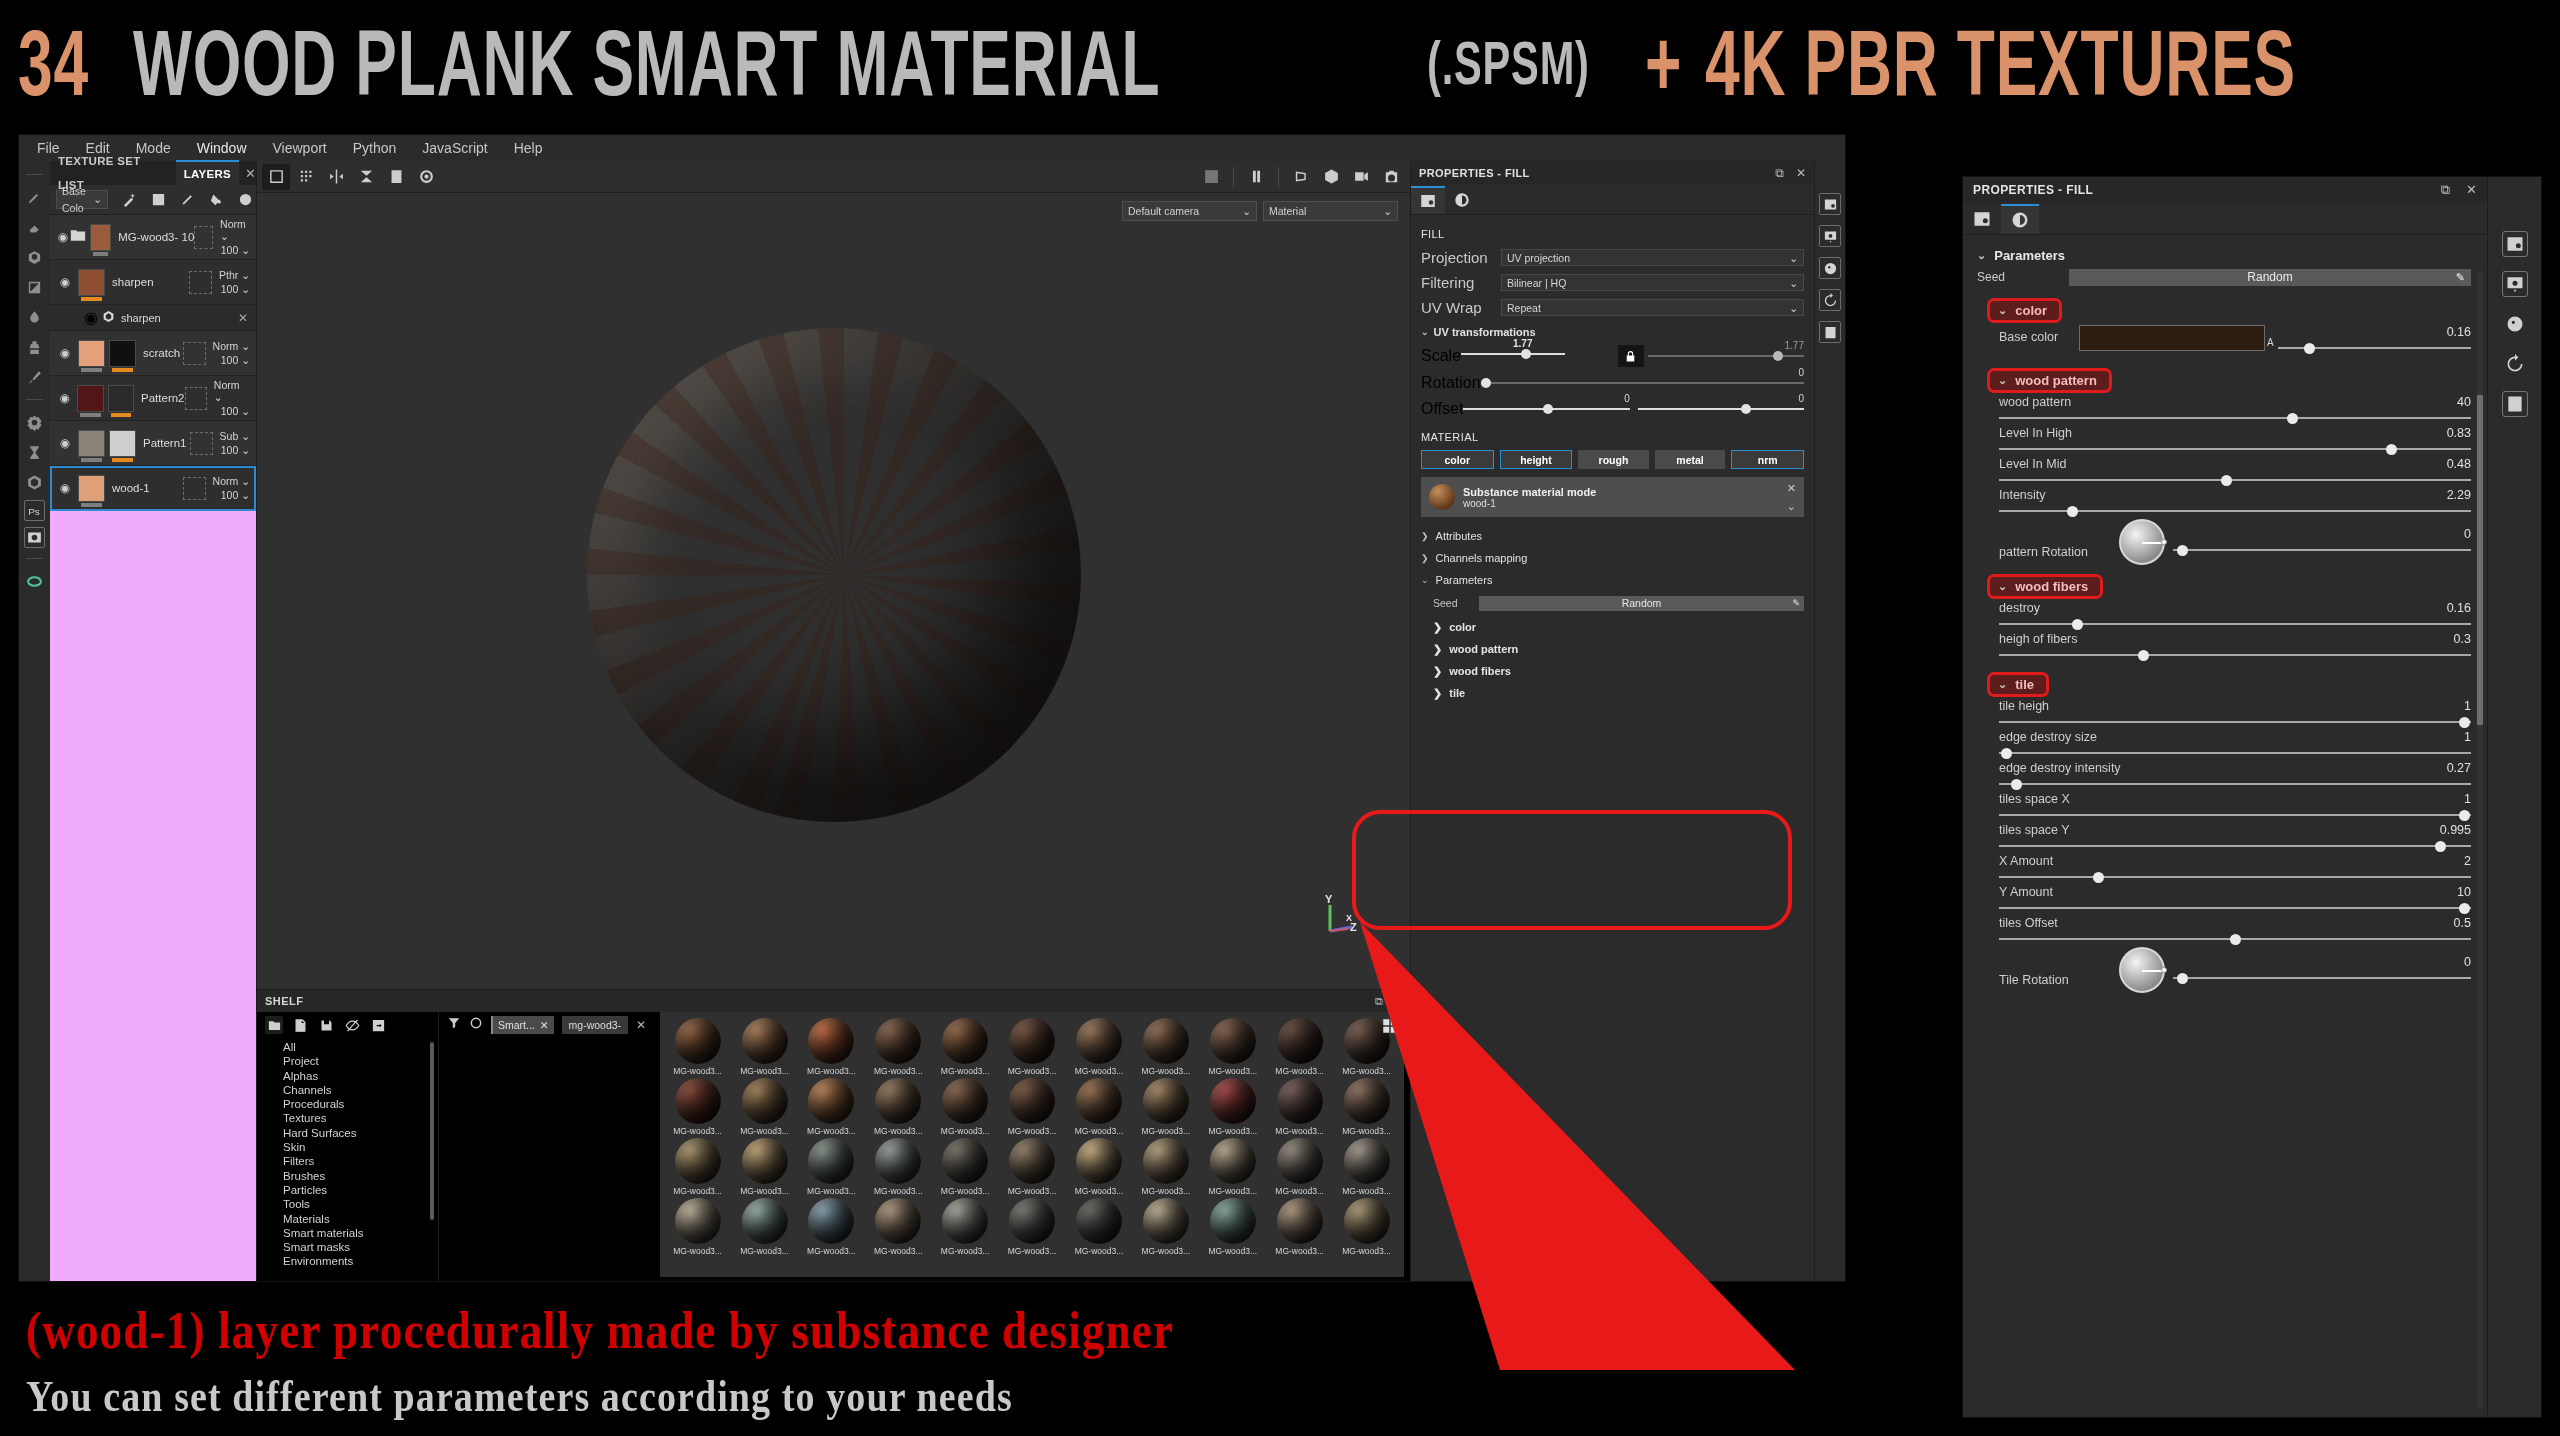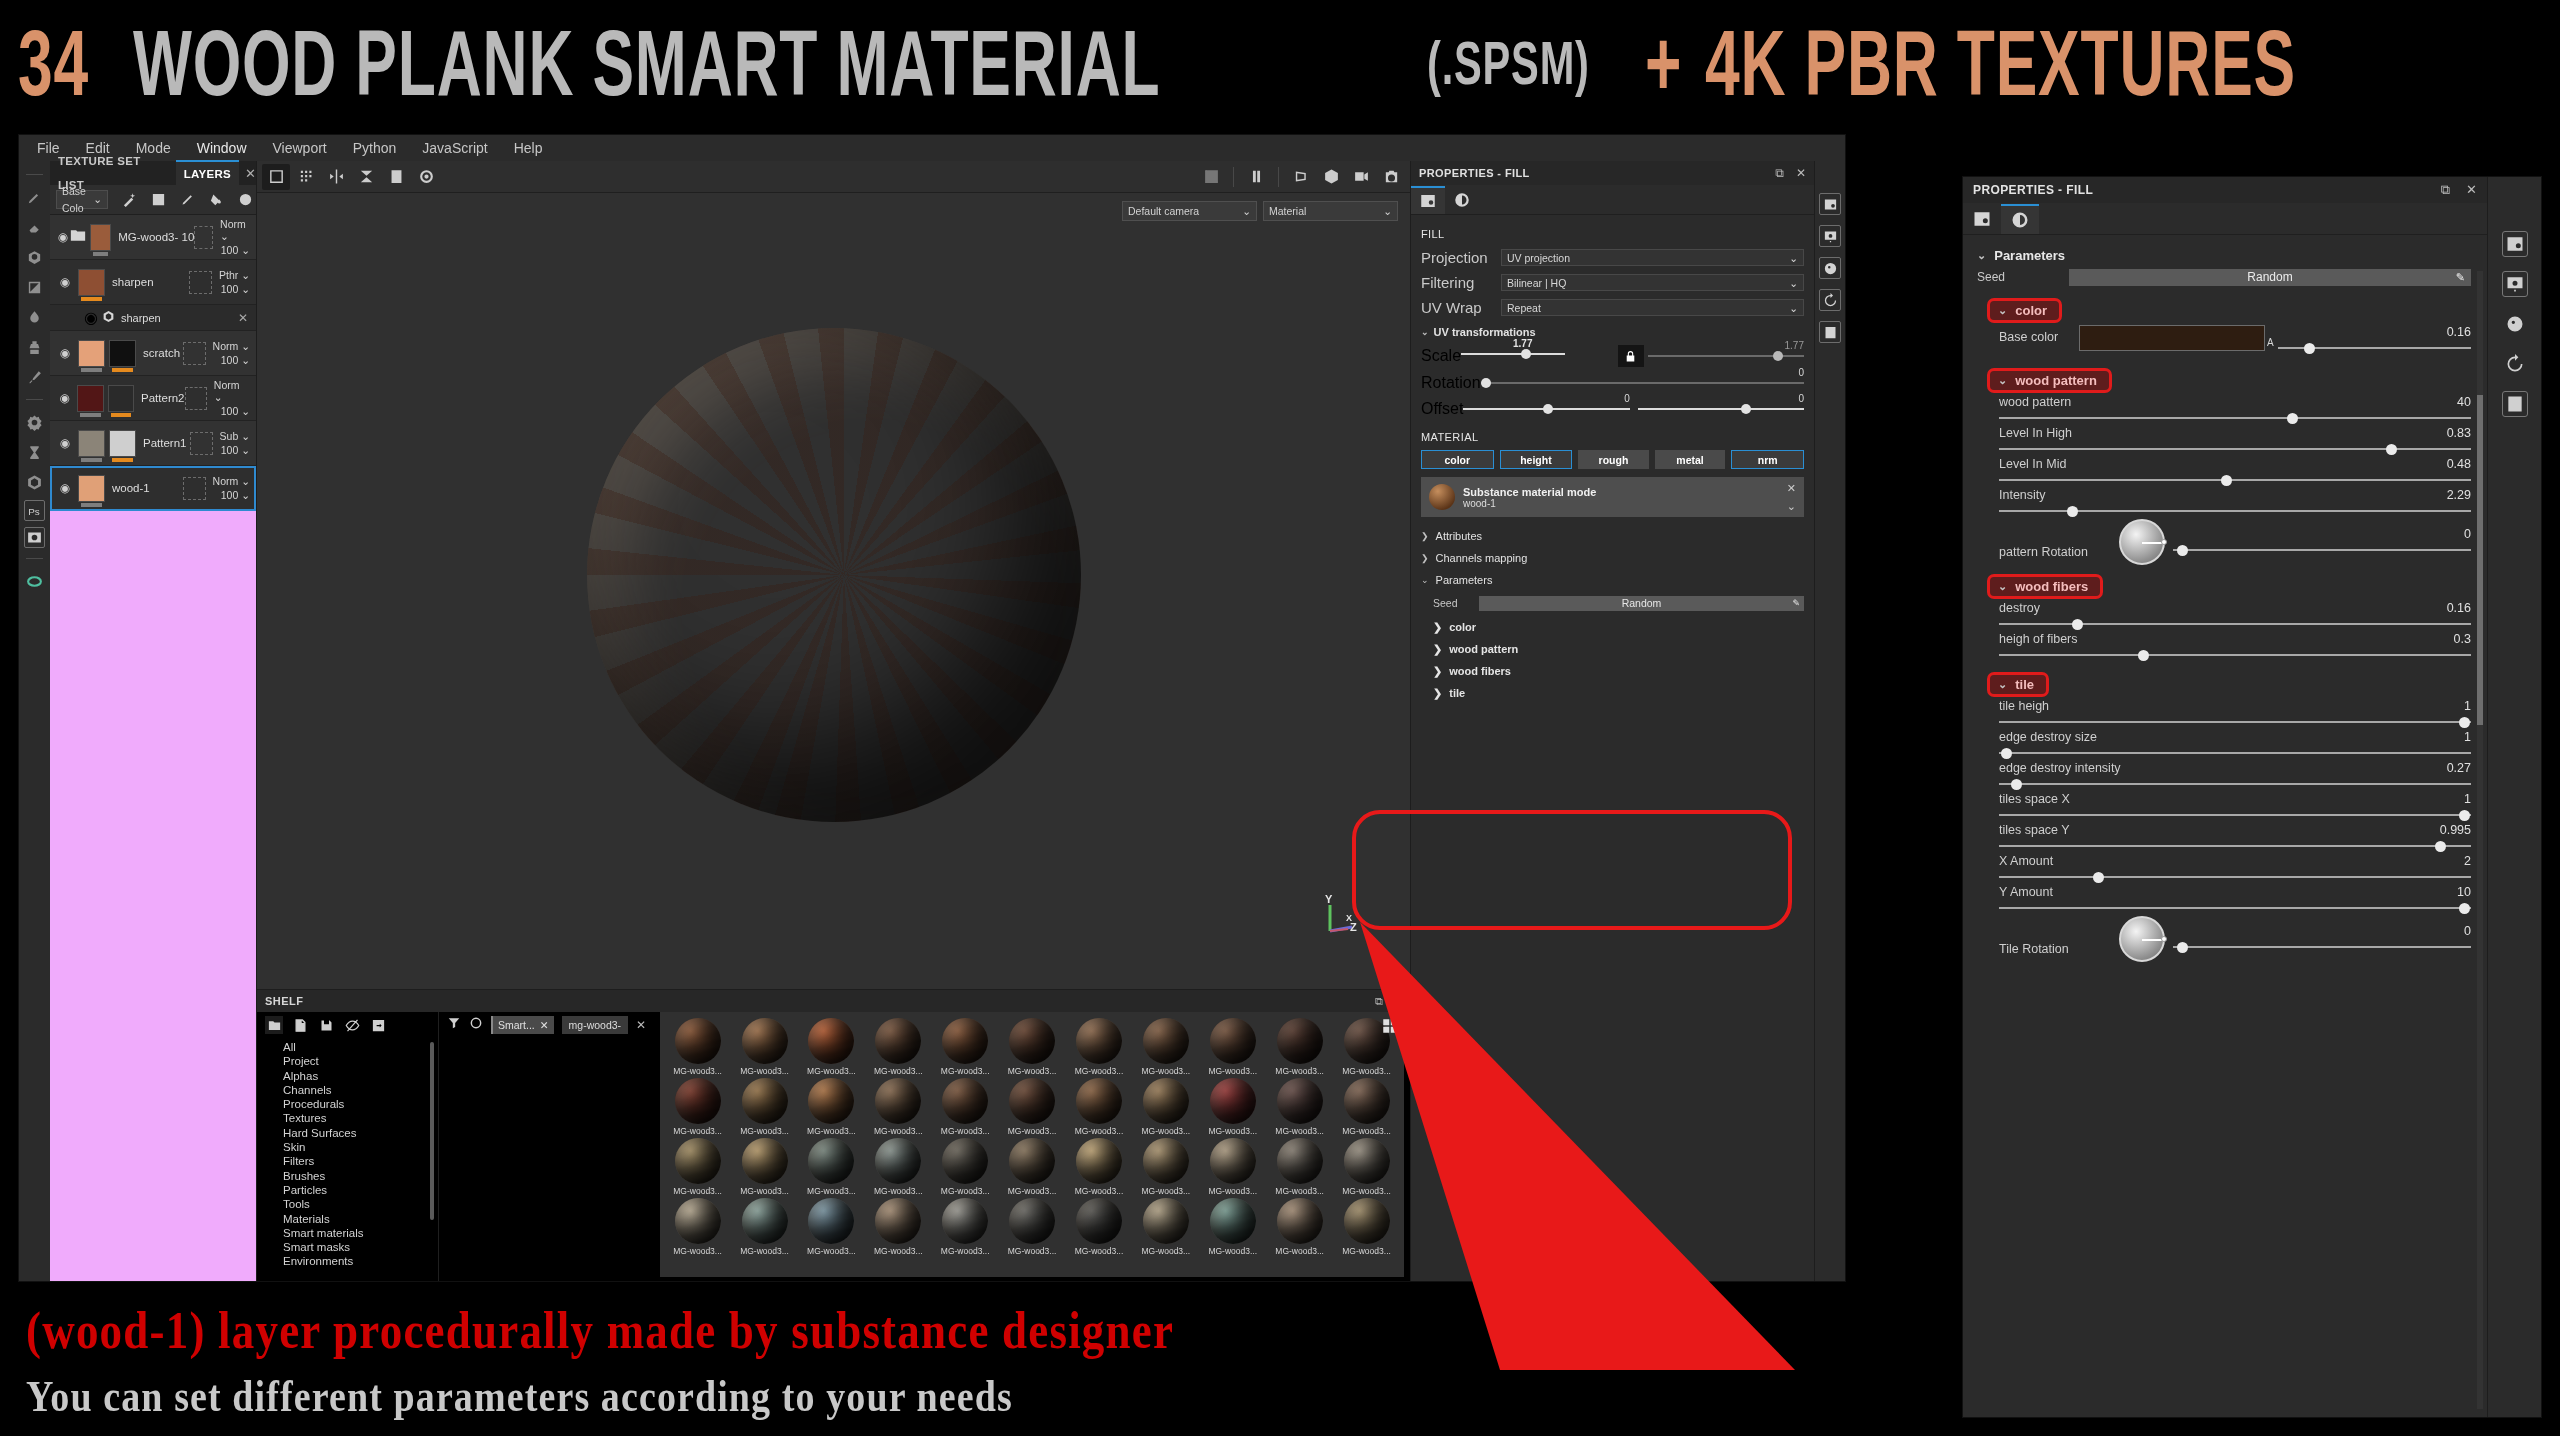--- a/index.html
+++ b/index.html
@@ -1307,20 +1307,29 @@
               </div>
             </div><div class="rrow">
               <div class="top">
                 <span class="nm">Y Amount</span>
                 <span class="vl">10</span>
               </div>
               <div class="rtrack">
                 <div class="bar"></div>
                 <div class="knob" style="left:calc(98.5% - 5px)"></div>
               </div>
+            </div><div class="rrow">
+              <div class="top">
+                <span class="nm">tiles Offset</span>
+                <span class="vl">0.5</span>
+              </div>
+              <div class="rtrack">
+                <div class="bar"></div>
+                <div class="knob" style="left:calc(50% - 5px)"></div>
+              </div>
             </div><div class="dial-row">
               <span class="nm">Tile Rotation</span>
               <div class="dial">
                 <div class="line"></div>
                 <div class="handle"></div>
               </div>
               <div style="flex:1;margin-left:8px">
                 <div class="vl" style="text-align:right;font-size:12.5px;color:#e0e0e0">0</div>
                 <div class="rtrack">
                   <div class="bar"></div>

